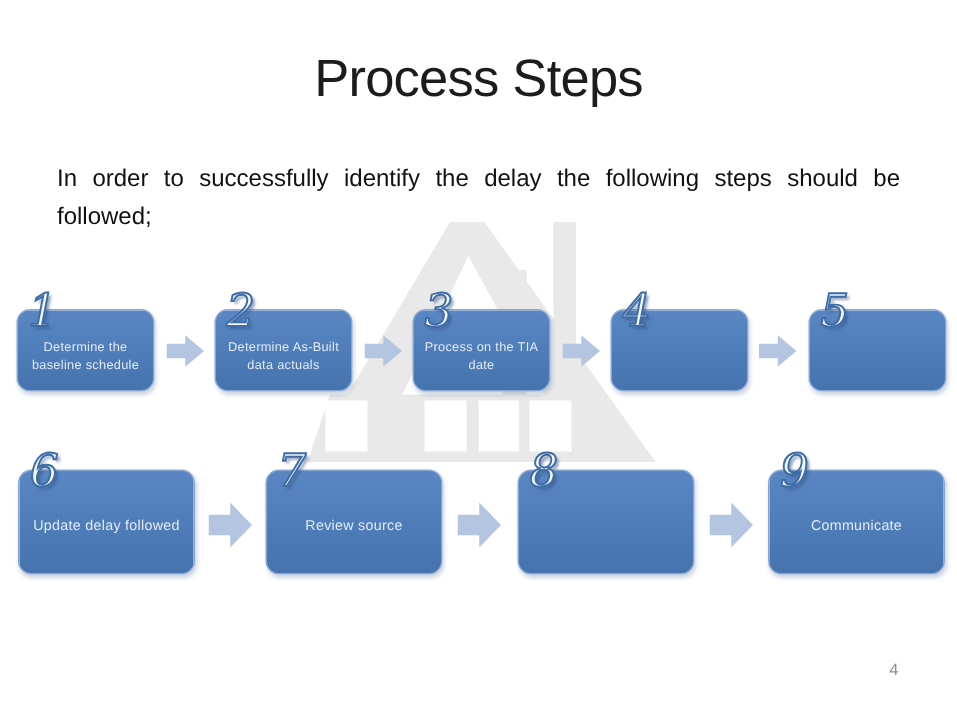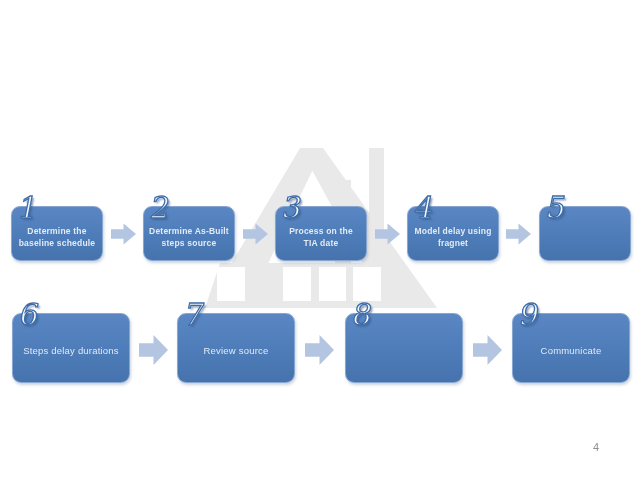--- a/index.html
+++ b/index.html
@@ -41,21 +41,21 @@
     display: flex; align-items: center; justify-content: center;
     box-sizing: border-box;
     text-align: center;
   }
   .row1 { width: 92px; height: 55px; top: 206px; padding: 13px 5px 5px 5px; }
   .row2 { width: 118px; height: 70px; top: 313px; padding: 12px 6px 6px 6px; }
   .step-label {
     color: var(--box-text);
     letter-spacing: 0.2px;
   }
-  .row1 .step-label { font-size: 8.5px; line-height: 1.4; font-weight: bold; }
+  .row1 .step-label { font-size: 8.5px; line-height: 1.4; }
   .row2 .step-label { font-size: 9.5px; line-height: 1.4; }
 
   .step-number {
     position: absolute; top: -14px; left: 7px;
     font-family: "DejaVu Serif", serif;
     font-style: italic;
     font-size: 30px; line-height: 1;
     color: var(--number-fill);
     -webkit-text-stroke: 1.3px var(--number-outline);
     text-shadow: 2px 2px 2px rgba(50,80,130,0.55);
@@ -72,21 +72,26 @@
   .page-number {
     position: absolute; right: 39px; top: 441px;
     font-size: 11px; color: var(--page-number-color);
   }
 </style>
 </head>
 <body>
 
 <div id="slide">
 
+  <div class="title">Process Steps</div>
 
+  <div class="intro">
+    <div class="intro-line1">In order to successfully identify the delay the following steps should be</div>
+    <div class="intro-line2">followed;</div>
+  </div>
 
   <div class="watermark">
     <svg viewBox="0 0 276 168" preserveAspectRatio="none">
       <polygon points="117,8 140,8 64,168 22,168" fill="currentColor"></polygon>
       <polygon points="117,8 140,8 254,168 204,168" fill="currentColor"></polygon>
       <rect x="186" y="8" width="15" height="125" fill="currentColor"></rect>
       <rect x="152" y="40" width="16" height="93" fill="currentColor"></rect>
       <polygon points="37,123 216,123 254,168 22,168" fill="currentColor"></polygon>
       <rect x="34" y="127" width="28" height="34" fill="#ffffff"></rect>
       <rect x="100" y="127" width="28" height="34" fill="#ffffff"></rect>
@@ -94,29 +99,28 @@
       <rect x="170" y="127" width="28" height="34" fill="#ffffff"></rect>
     </svg>
   </div>
 
   <div class="step-box row1" style="left:11px">
     <span class="step-number">1</span>
     <span class="step-label">Determine the baseline schedule</span>
   </div>
   <div class="step-box row1" style="left:143px">
     <span class="step-number">2</span>
-    <span class="step-label">Determine As-Built steps source</span>
+    <span class="step-label">Determine As-Built data actuals</span>
   </div>
   <div class="step-box row1" style="left:275px">
     <span class="step-number">3</span>
     <span class="step-label">Process on the TIA date</span>
   </div>
   <div class="step-box row1" style="left:407px">
     <span class="step-number">4</span>
-    <span class="step-label">Model delay using fragnet</span>
   </div>
   <div class="step-box row1" style="left:539px">
     <span class="step-number">5</span>
   </div>
 
   <div class="flow-arrow arr-r1" style="left:111px">
     <svg viewBox="0 0 100 100" preserveAspectRatio="none">
         <polygon points="0,30 50,30 50,6 100,50 50,94 50,70 0,70" fill="currentColor"></polygon>
       </svg>
   </div>
@@ -131,21 +135,21 @@
       </svg>
   </div>
   <div class="flow-arrow arr-r1" style="left:506px">
     <svg viewBox="0 0 100 100" preserveAspectRatio="none">
         <polygon points="0,30 50,30 50,6 100,50 50,94 50,70 0,70" fill="currentColor"></polygon>
       </svg>
   </div>
 
   <div class="step-box row2" style="left:12px">
     <span class="step-number">6</span>
-    <span class="step-label">Steps delay durations</span>
+    <span class="step-label">Update delay followed</span>
   </div>
   <div class="step-box row2" style="left:177px">
     <span class="step-number">7</span>
     <span class="step-label">Review source</span>
   </div>
   <div class="step-box row2" style="left:345px">
     <span class="step-number">8</span>
   </div>
   <div class="step-box row2" style="left:512px">
     <span class="step-number">9</span>

